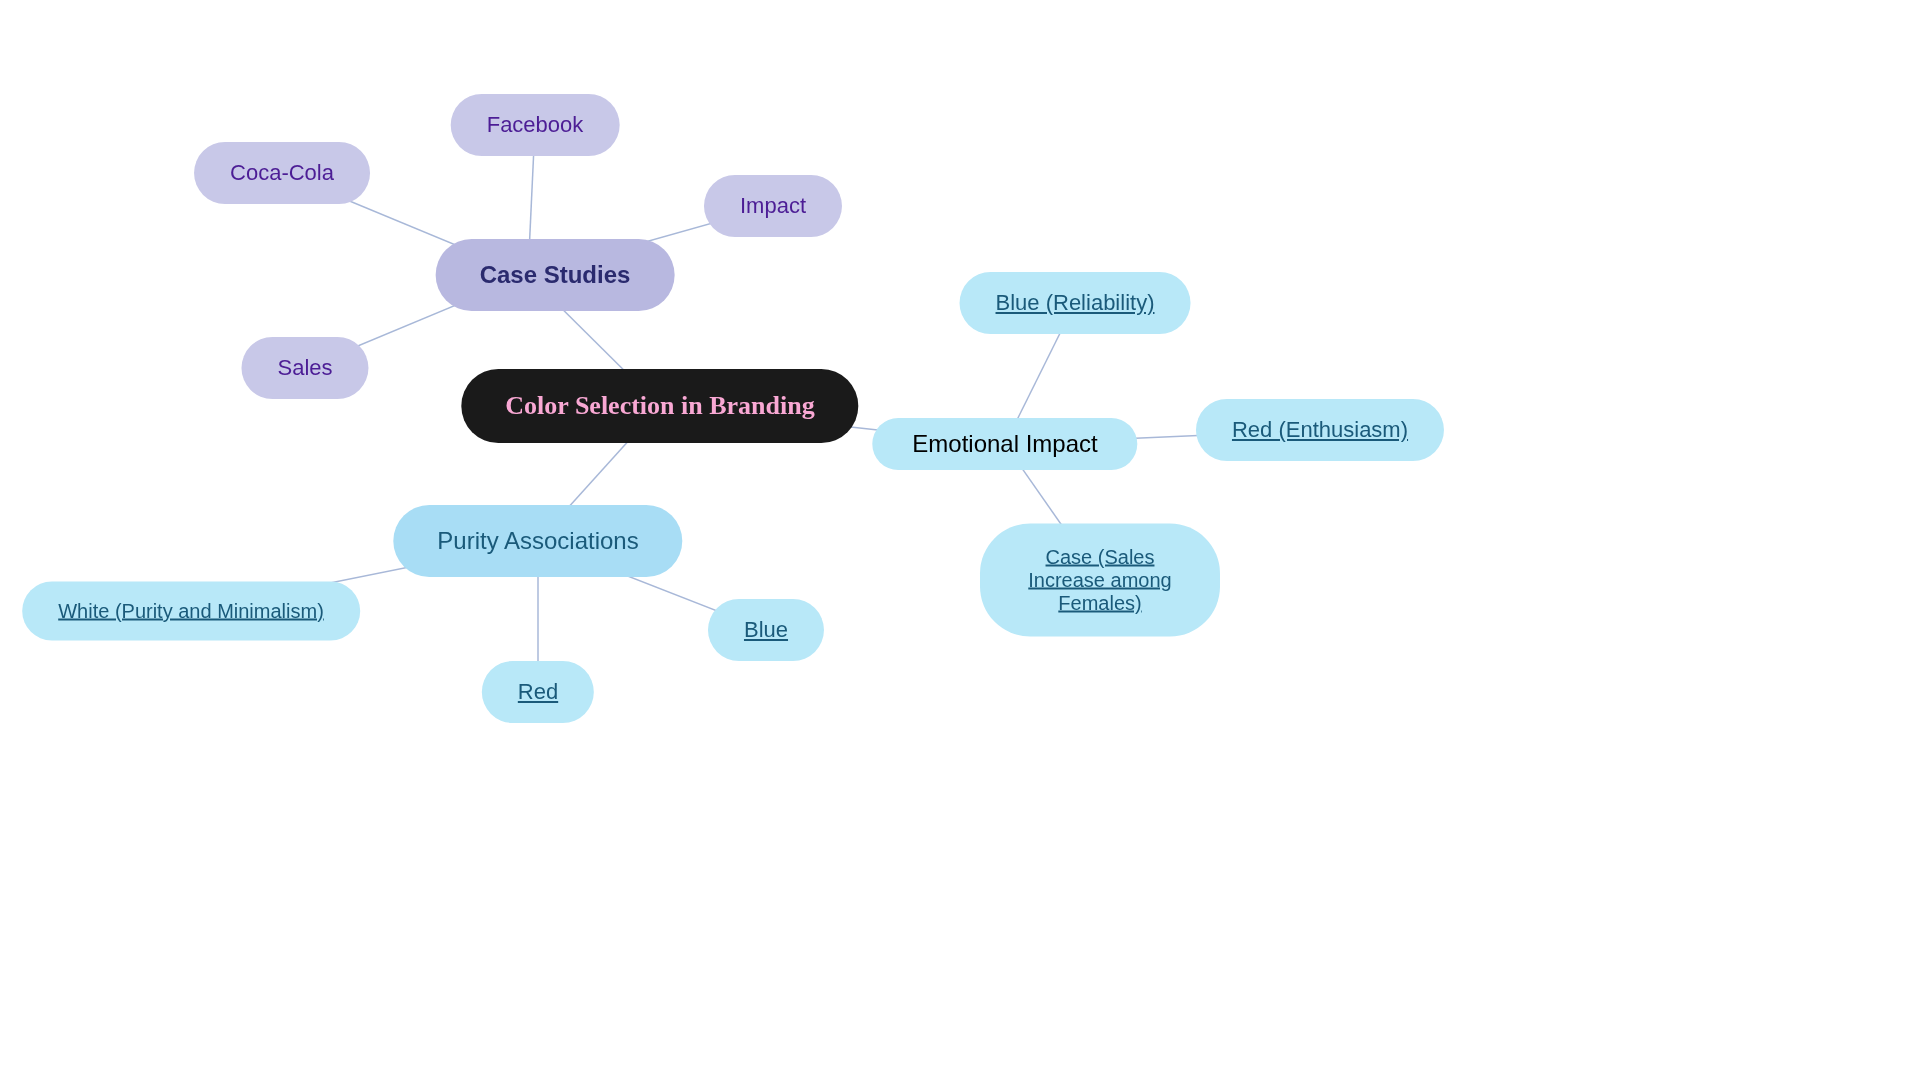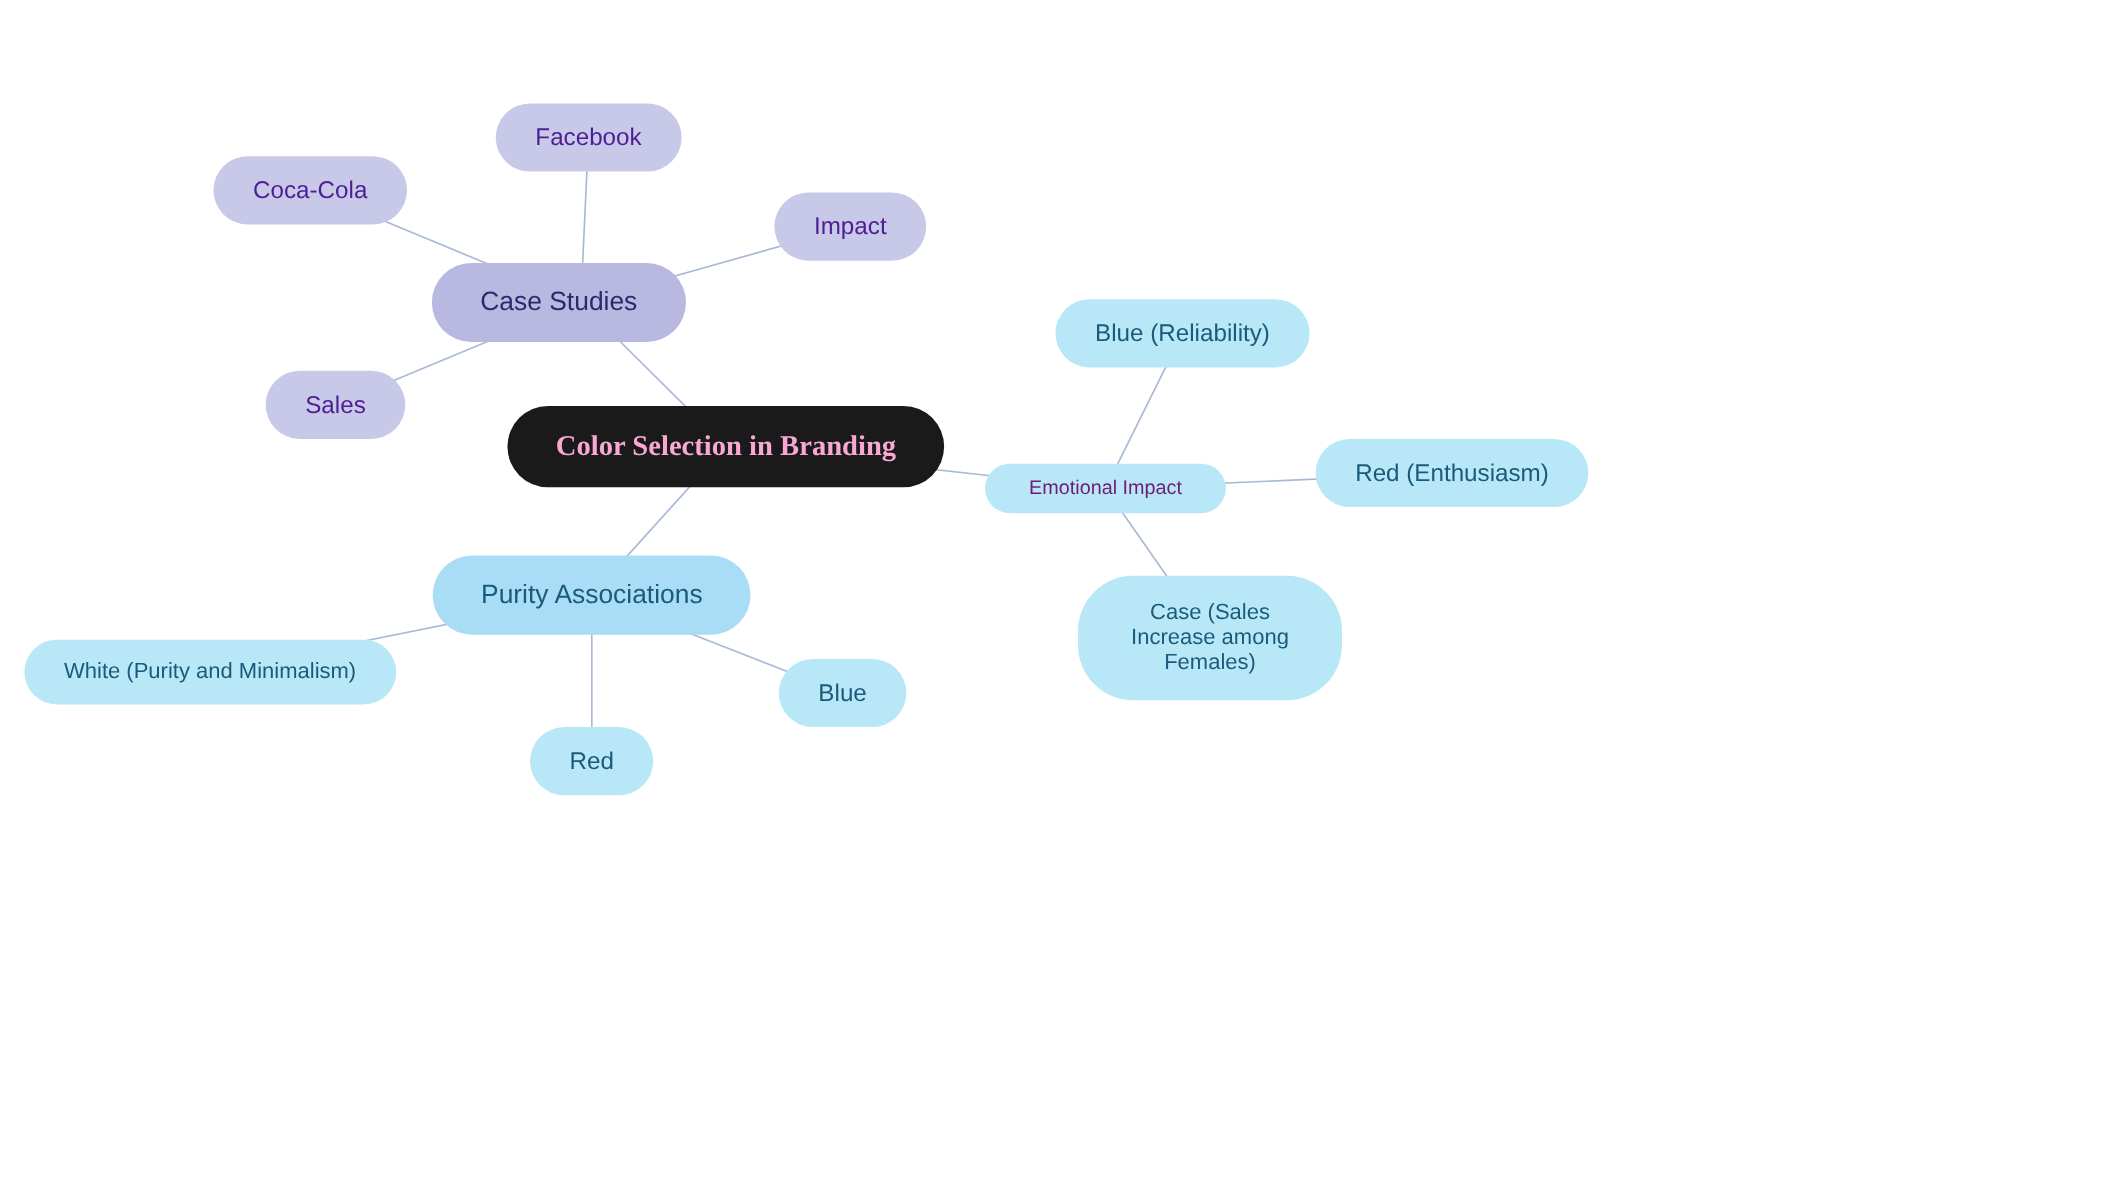--- a/index.html
+++ b/index.html
@@ -47,32 +47,33 @@
     .node-purple-large {
       background: #b8b8e0;
       color: #2a2a6e;
       padding: 22px 44px;
       font-size: 24px;
     }
     .node-blue-light {
       background: #b8e8f8;
       color: #1a5a7a;
       padding: 18px 36px;
+      text-decoration: underline;
     }
     .node-blue-large {
       background: #a8ddf5;
       color: #1a5a7a;
       padding: 22px 44px;
       font-size: 24px;
     }
     .node-blue-medium {
       background: #b8e8f8;
-      color: #701a75;
+      color: #000000;
       padding: 12px 40px;
-      font-size: 18px;
+      font-size: 24px;
     }
   </style>
 </head>
 <body>
 
 <svg id="connections">
 
   <line x1="660" y1="406" x2="528" y2="275" stroke="#a8b8d8" stroke-width="1.5"></line>
 
   <line x1="528" y1="275" x2="535" y2="125" stroke="#a8b8d8" stroke-width="1.5"></line>
@@ -95,21 +96,21 @@
 
   <line x1="1005" y1="444" x2="1075" y2="303" stroke="#a8b8d8" stroke-width="1.5"></line>
 
   <line x1="1005" y1="444" x2="1320" y2="430" stroke="#a8b8d8" stroke-width="1.5"></line>
 
   <line x1="1005" y1="444" x2="1100" y2="580" stroke="#a8b8d8" stroke-width="1.5"></line>
 </svg>
 
 <div class="node node-center" style="left: 660px; top: 406px;">Color Selection in Branding</div>
 
-<div class="node node-purple-large" style="left: 508px; top: 275px;">Case Studies</div>
+<div class="node node-purple-large" style="left: 555px; top: 275px; font-weight: bold;">Case Studies</div>
 
 <div class="node node-purple" style="left: 535px; top: 125px;">Facebook</div>
 
 <div class="node node-purple" style="left: 282px; top: 173px;">Coca-Cola</div>
 
 <div class="node node-purple" style="left: 773px; top: 206px;">Impact</div>
 
 <div class="node node-purple" style="left: 305px; top: 368px;">Sales</div>
 
 <div class="node node-blue-large" style="left: 538px; top: 541px;">Purity Associations</div>

